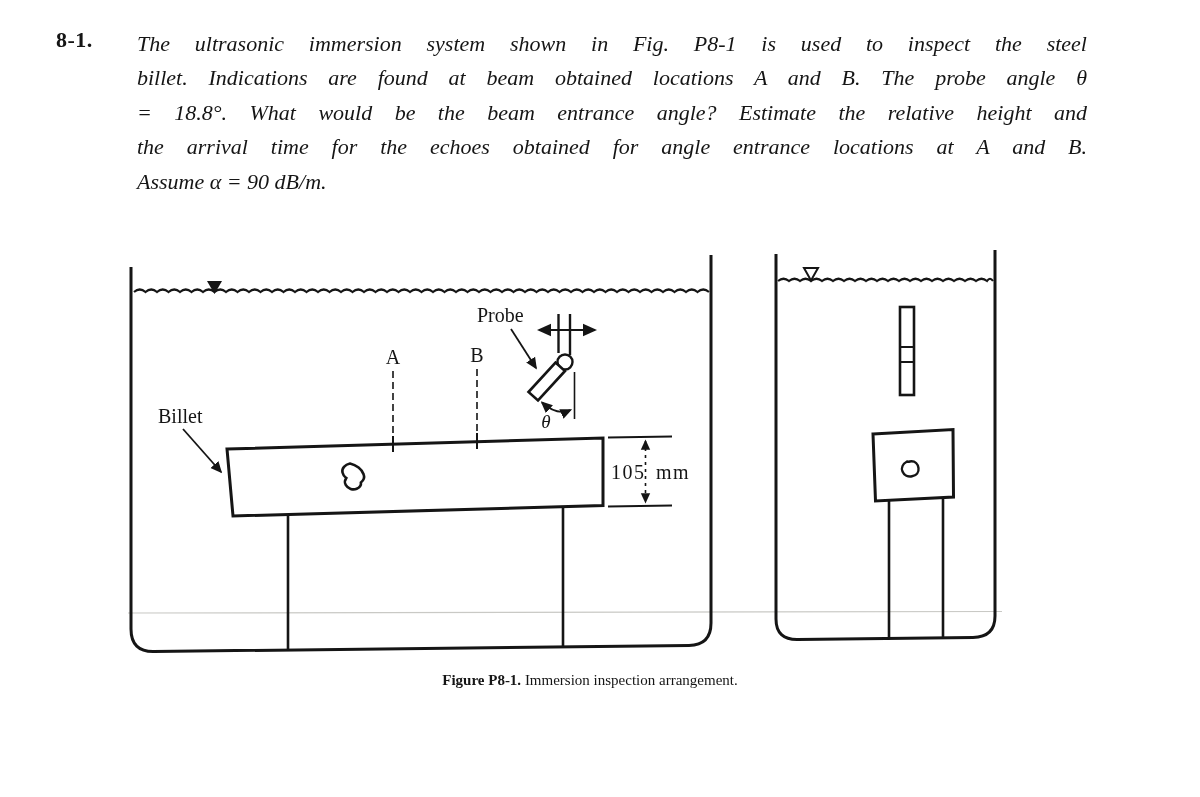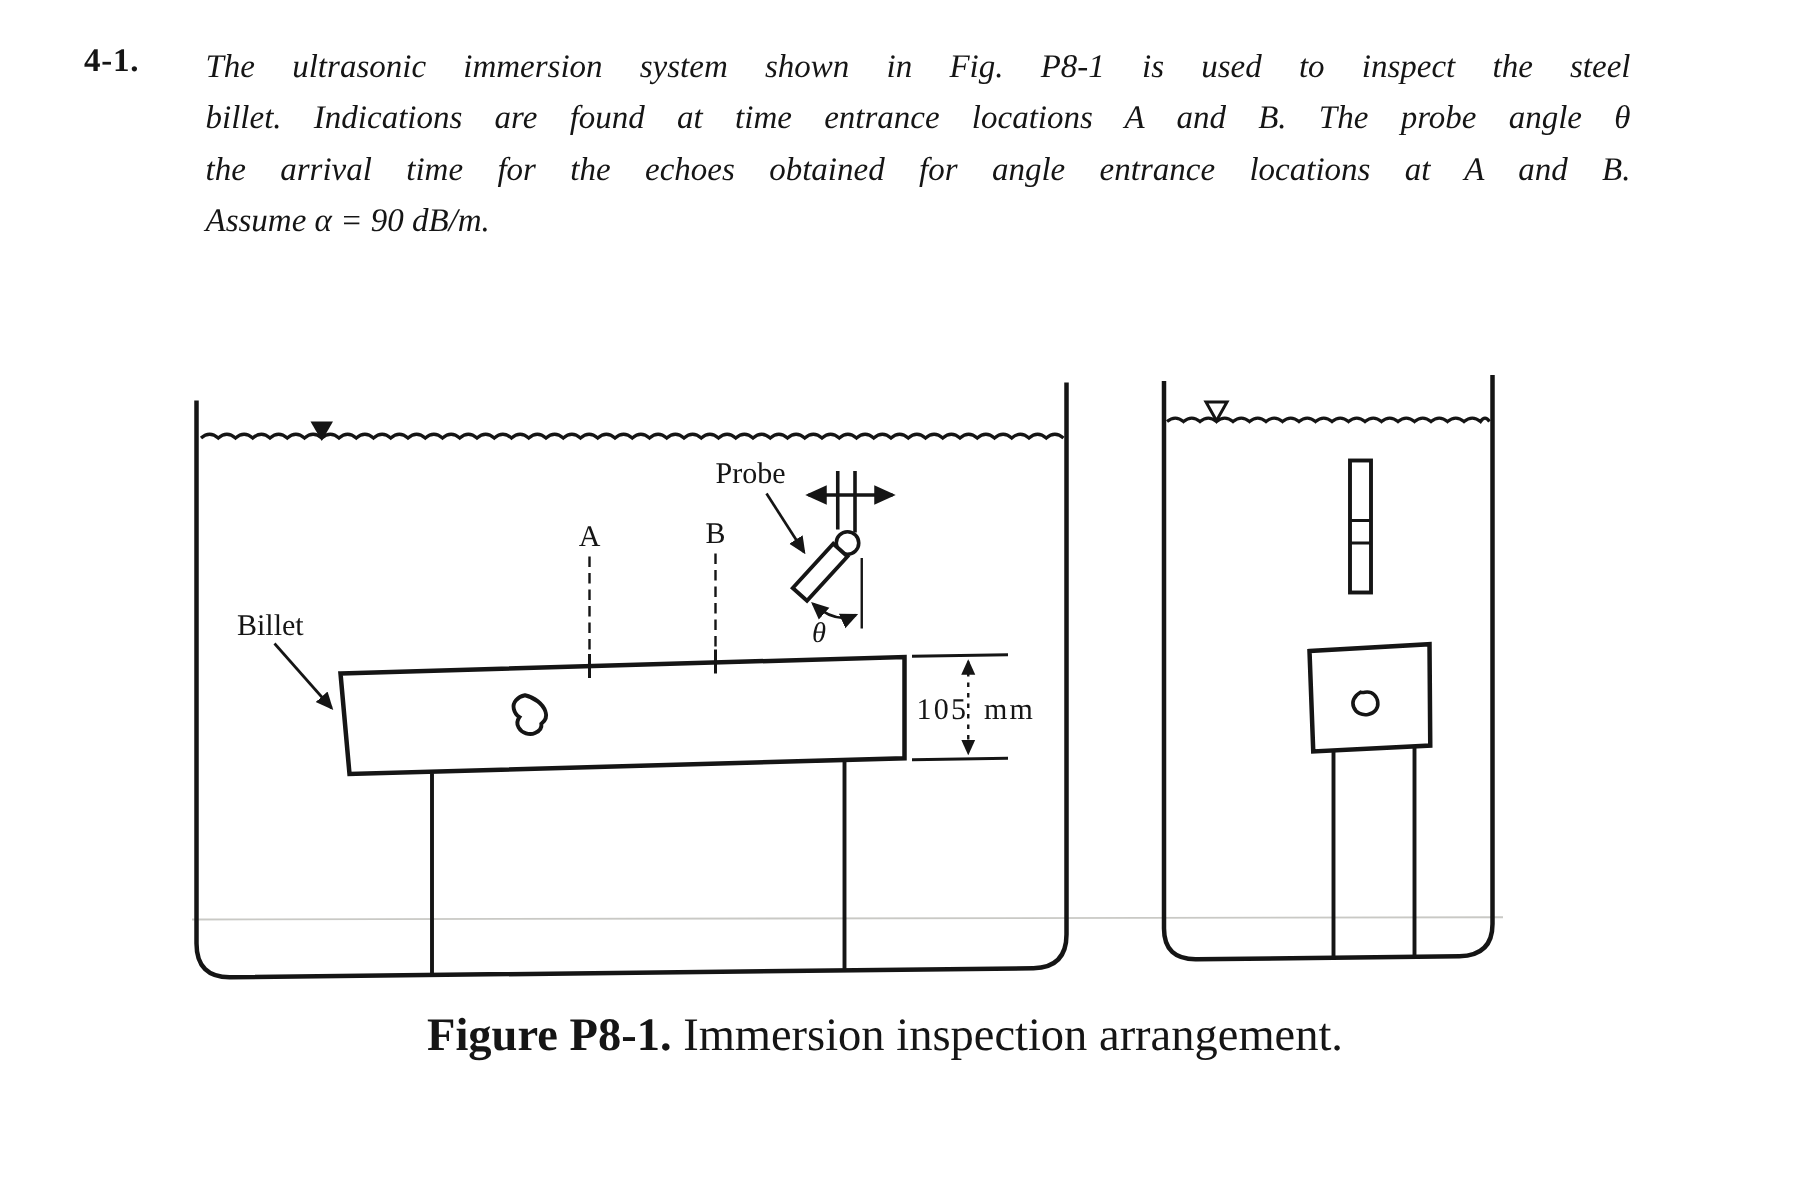--- a/index.html
+++ b/index.html
@@ -26,34 +26,35 @@
   }
   .fig-svg{position:absolute;left:125px;top:245px;}
   .fig-svg text{
     font-family:"Liberation Serif", serif;
     fill:#151515;font-size:20px;
   }
   .fig-svg text.theta{font-style:italic;font-size:19px;}
   .fig-svg text.dim{letter-spacing:1.5px;word-spacing:4px;}
   .caption{
     position:absolute;left:0;top:672px;width:1180px;
-    text-align:center;font-size:31px;
+    text-align:center;font-size:15px;
   }
   .caption .cap-bold{font-weight:bold;}
   .stroke{stroke:#151515;fill:none;}
   .fillwhite{fill:#ffffff;}
 </style>
 </head>
 <body>
 
-<div class="problem-number">4-1.</div>
+<div class="problem-number">8-1.</div>
 
 <div class="problem-text">
   <div class="line">The ultrasonic immersion system shown in Fig. P8-1 is used to inspect the steel</div>
-  <div class="line">billet. Indications are found at time entrance locations A and B. The probe angle θ</div>
+  <div class="line">billet. Indications are found at beam obtained locations A and B. The probe angle θ</div>
+  <div class="line">= 18.8°. What would be the beam entrance angle? Estimate the relative height and</div>
   <div class="line">the arrival time for the echoes obtained for angle entrance locations at A and B.</div>
   <div class="line last">Assume α = 90 dB/m.</div>
 </div>
 
 <svg class="fig-svg" width="880" height="425" viewBox="125 245 880 425">
   <defs>
     <marker id="arr" viewBox="0 0 10 10" refX="8.5" refY="5" markerWidth="6.5" markerHeight="6.5" orient="auto-start-reverse" markerUnits="strokeWidth">
       <path d="M0,0.5 L10,5 L0,9.5 z" fill="#151515"></path>
     </marker>
   </defs>

